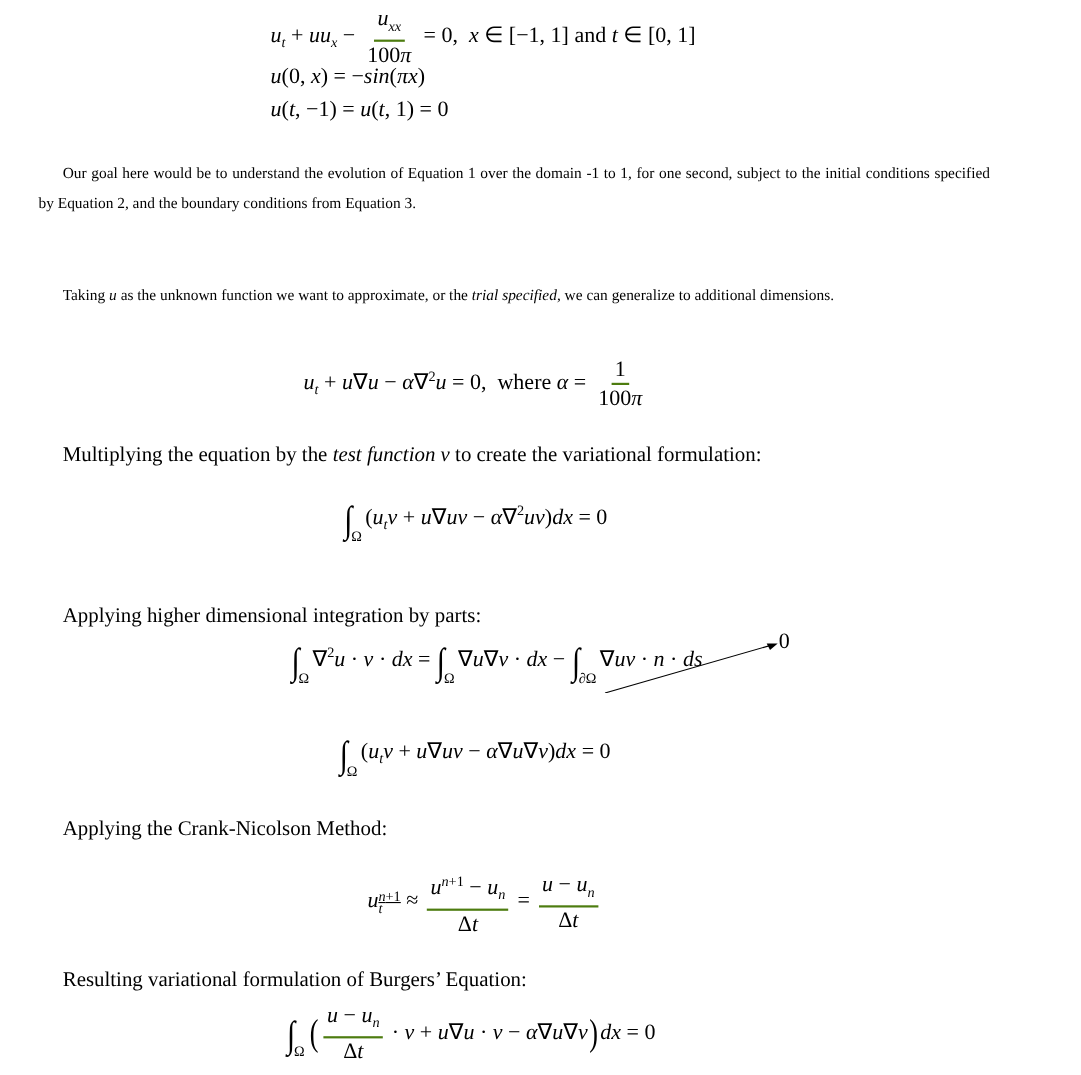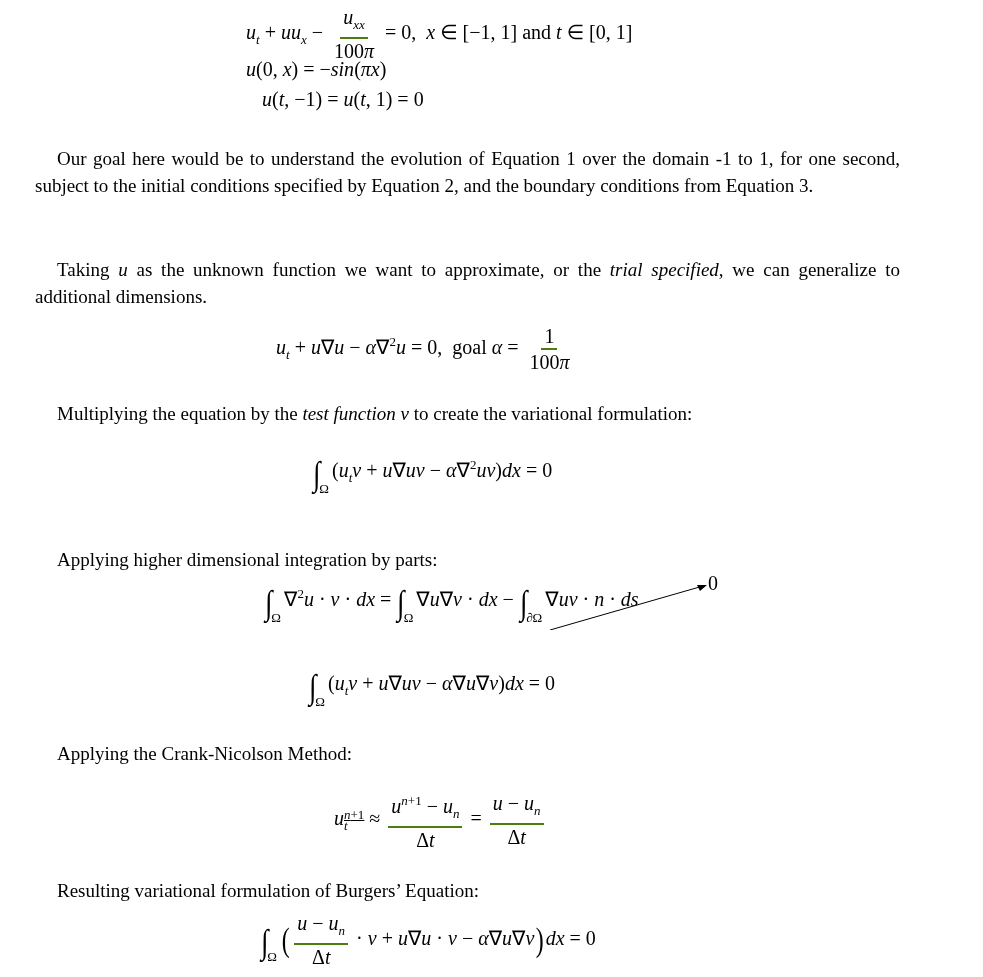--- a/index.html
+++ b/index.html
@@ -2,21 +2,21 @@
 <html><head>
 <meta charset="utf-8">
 <style>
   html, body { margin: 0; padding: 0; background: #ffffff; }
   body {
     width: 983px; height: 977px; position: relative; overflow: hidden;
     font-family: "DejaVu Serif", "Liberation Serif", serif;
     color: #000000;
   }
   .abs { position: absolute; white-space: nowrap; }
-  .para { position: absolute; left: 35px; width: 865px; font-size: 19px; line-height: 27px; text-align: justify; font-family: "Liberation Serif", serif; }
+  .para { position: absolute; left: 35px; width: 865px; font-size: 14px; line-height: 27px; text-align: justify; font-family: "Liberation Serif", serif; }
   .para .ind { display: inline-block; width: 22px; }
   .line { position: absolute; font-size: 19px; font-family: "Liberation Serif", serif; white-space: nowrap; }
   .math { font-family: "Liberation Serif", serif; font-size: 20px; white-space: nowrap; }
   .math i, i.m { font-style: italic; }
   .frac { display: inline-flex; flex-direction: column; align-items: center; vertical-align: middle; margin: 0 3px; }
   .frac .num { padding: 0 3px 1px 3px; border-bottom: 2px solid #4d7c0f; line-height: 22px; }
   .frac .den { padding: 1px 3px 0 3px; line-height: 22px; }
   .int { font-size: 34px; font-style: italic; display: inline-block; transform: scaleX(0.8); vertical-align: -8px; margin-right: -2px; }
   .sub-omega { font-size: 13px; vertical-align: -16px; margin-right: 3px; }
   sub, sup { font-size: 13px; }
@@ -30,34 +30,34 @@
   <i>u</i><sub><i>t</i></sub> + <i>uu</i><sub><i>x</i></sub> −
   <span class="frac">
     <span class="num"><i>u</i><sub><i>xx</i></sub></span>
     <span class="den">100<i>π</i></span>
   </span>
   = 0, &nbsp;<i>x</i> ∈ [−1, 1] <span>and</span> <i>t</i> ∈ [0, 1]
 </div>
 <div class="abs math" style="left:246px; top:58px;">
   <i>u</i>(0, <i>x</i>) = −<i>sin</i>(<i>πx</i>)
 </div>
-<div class="abs math" style="left:262px; top:88px;font-family:Liberation Serif, serif;">
+<div class="abs math" style="left:246px; top:88px;font-family:Liberation Serif, serif;">
   <i>u</i>(<i>t</i>, −1) = <i>u</i>(<i>t</i>, 1) = 0
 </div>
 
 <div class="para" style="top:145px;">
   <span class="ind"></span><span>Our goal here would be to understand the evolution of Equation 1 over the domain -1 to 1, for one second, subject to the initial conditions specified by Equation 2, and the boundary conditions from Equation 3.</span>
 </div>
 
 <div class="para" style="top:256px;">
   <span class="ind"></span><span>Taking </span><i>u</i><span> as the unknown function we want to approximate, or the </span><i>trial specified</i><span>, we can generalize to additional dimensions.</span>
 </div>
 
 <div class="abs math" style="left:276px; top:325px;">
-  <i>u</i><sub><i>t</i></sub> + <i>u</i>∇<i>u</i> − <i>α</i>∇<sup>2</sup><i>u</i> = 0, &nbsp;<span>goal</span> <i>α</i> =
+  <i>u</i><sub><i>t</i></sub> + <i>u</i>∇<i>u</i> − <i>α</i>∇<sup>2</sup><i>u</i> = 0, &nbsp;<span>where</span> <i>α</i> =
   <span class="frac">
     <span class="num">1</span>
     <span class="den">100<i>π</i></span>
   </span>
 </div>
 
 <div class="line" style="left:57px; top:403px;">
   <span>Multiplying the equation by the </span><i>test function v</i><span> to create the variational formulation:</span>
 </div>
 

